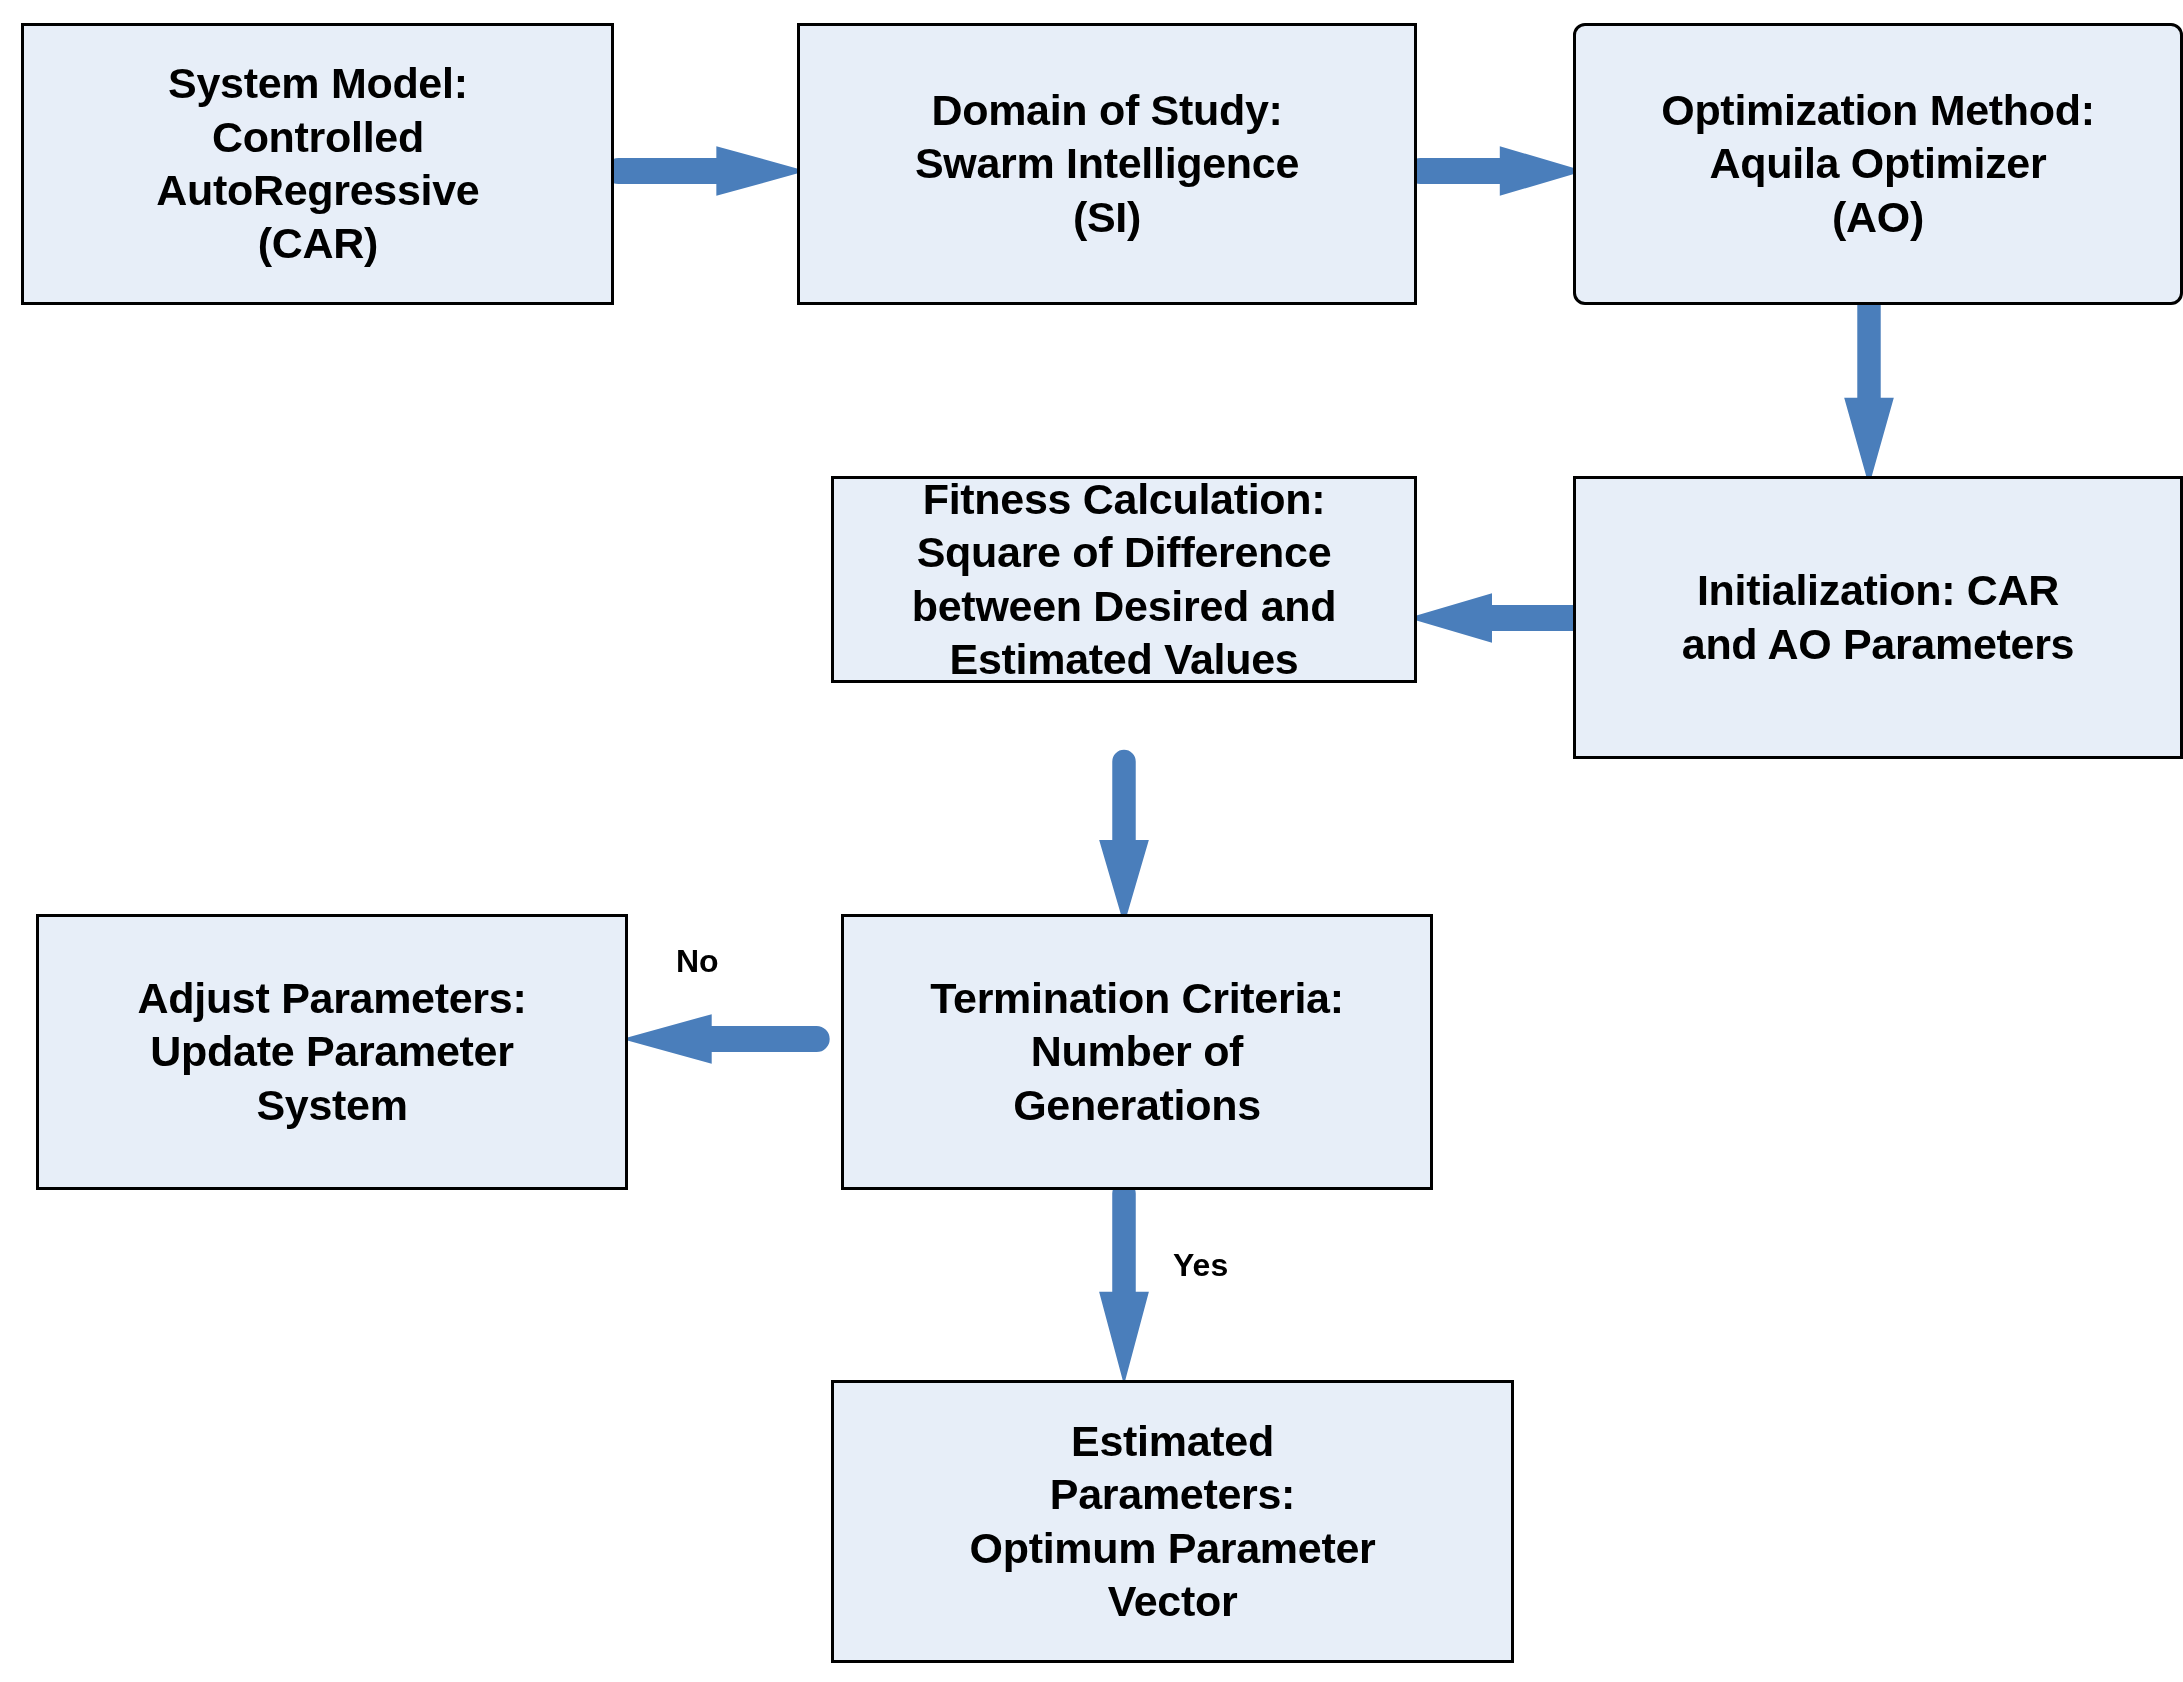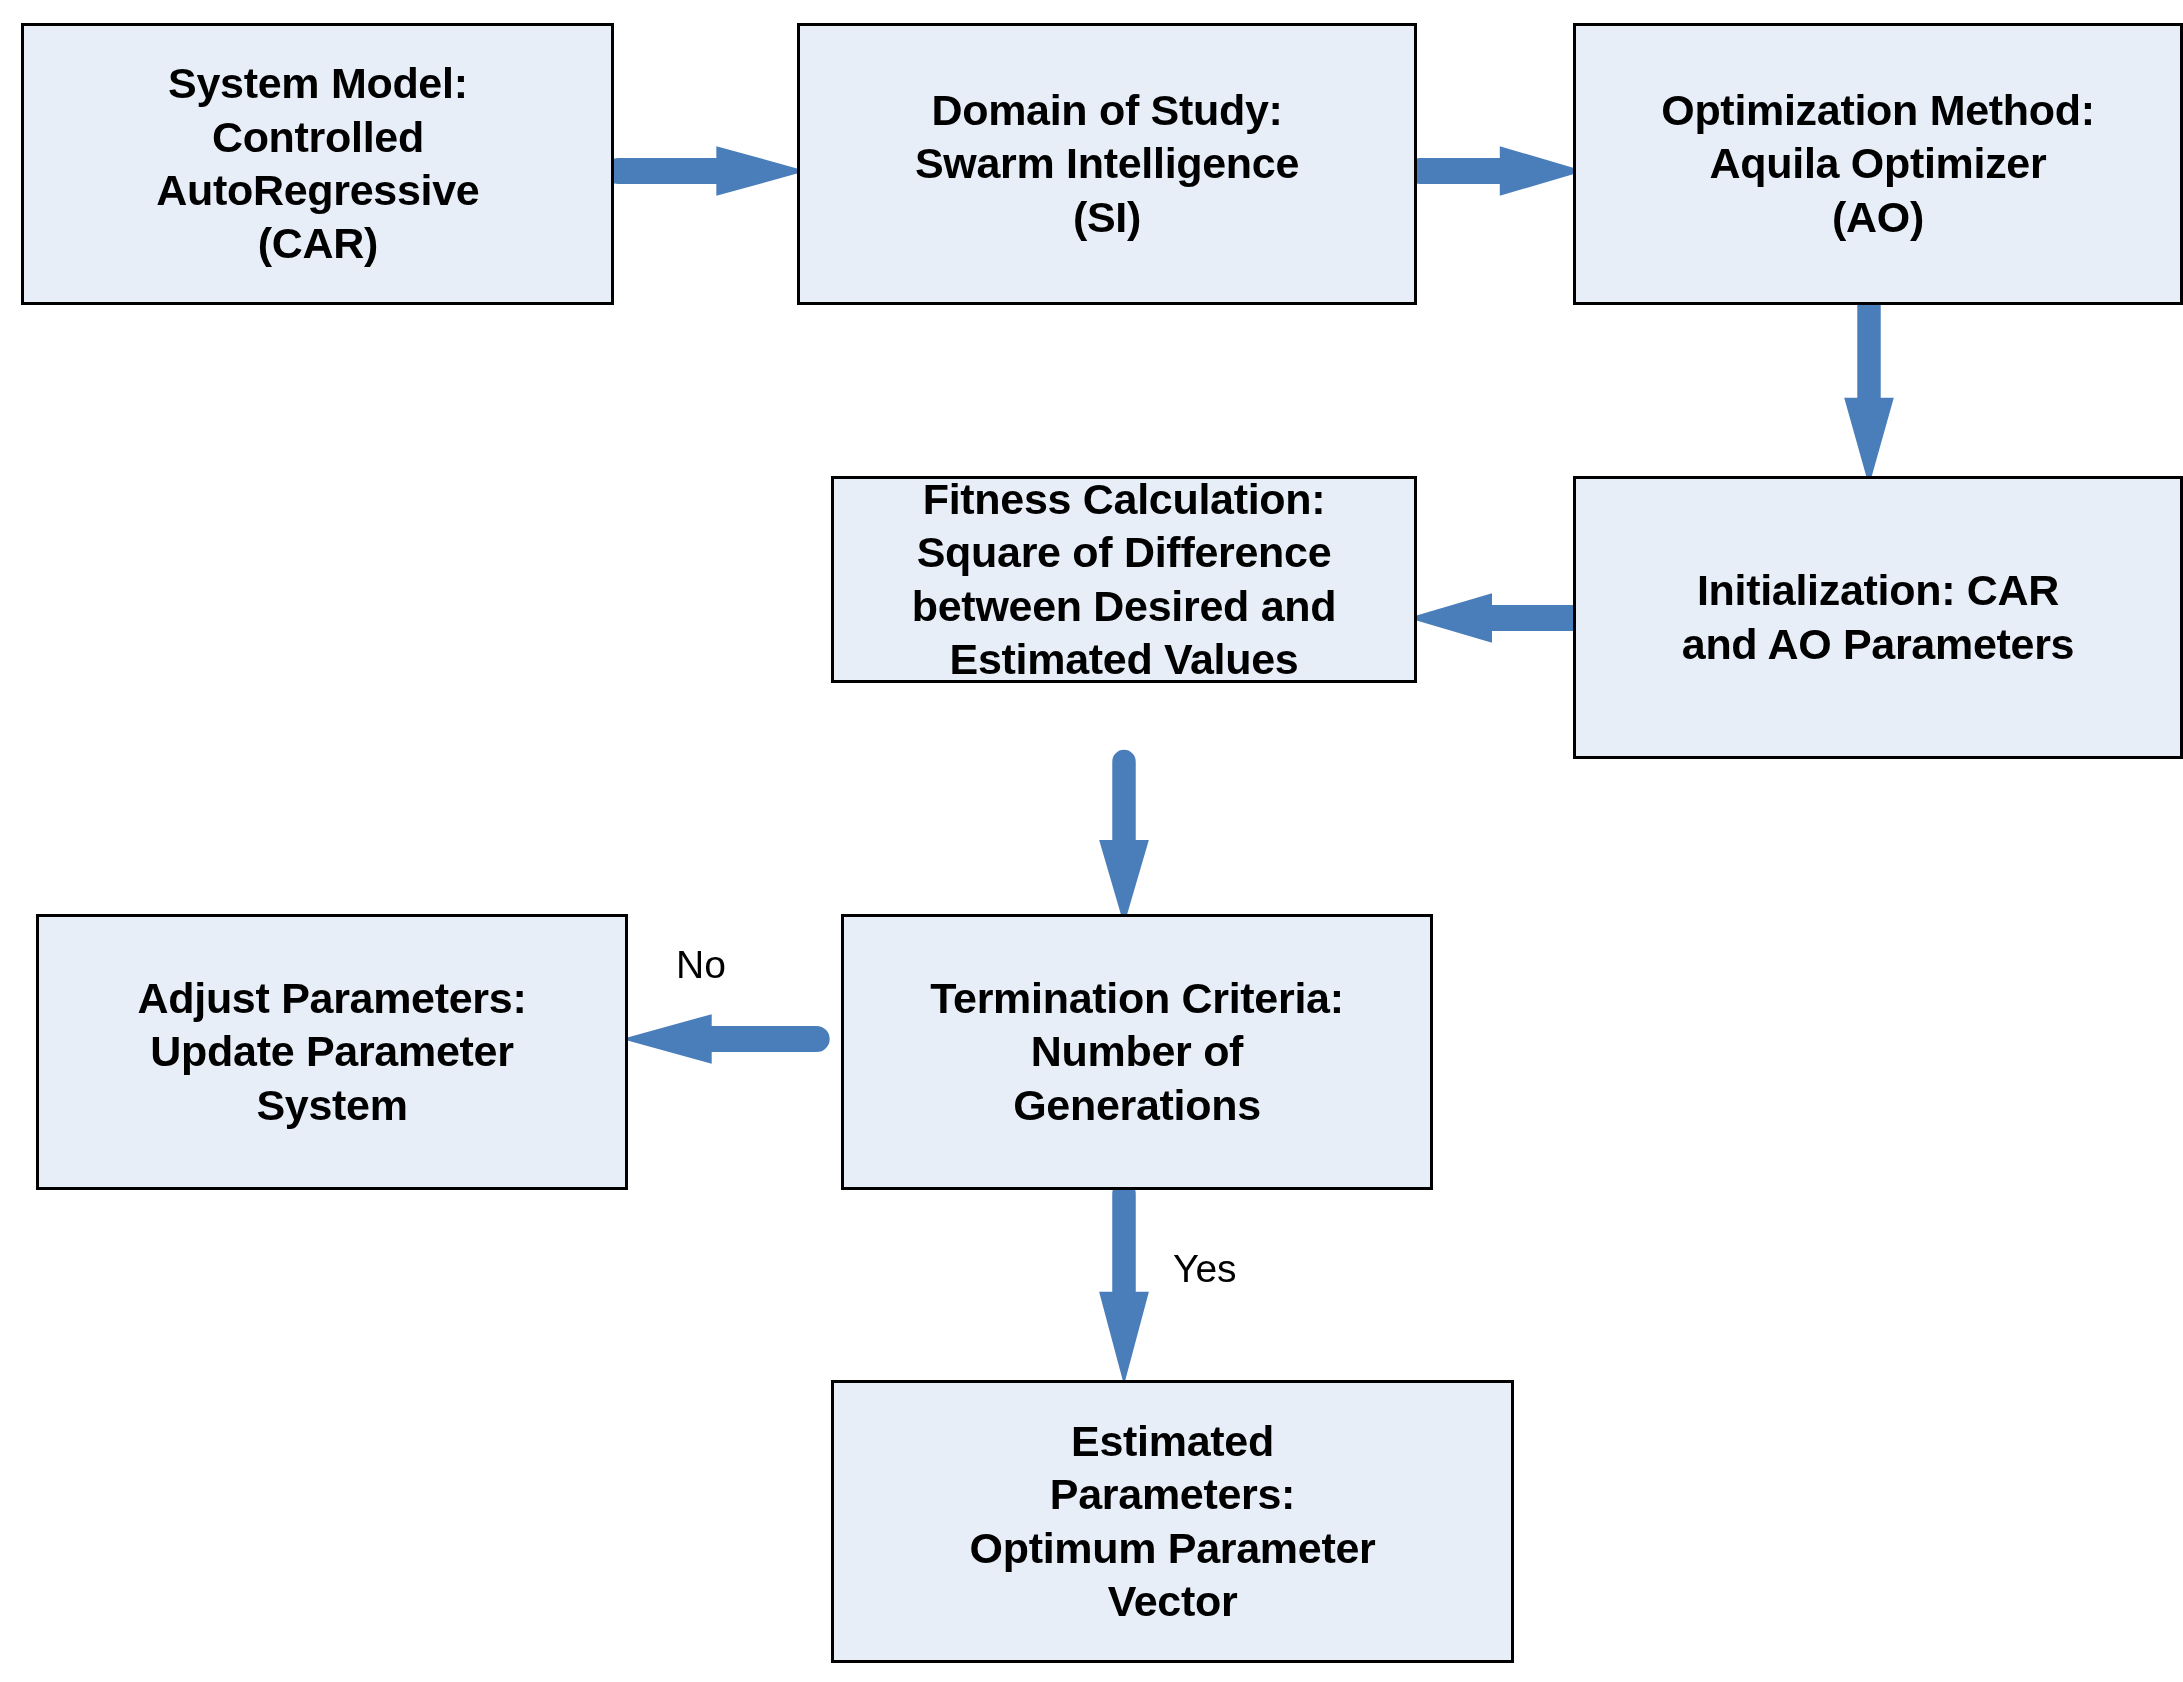--- a/index.html
+++ b/index.html
@@ -29,22 +29,22 @@
     font-weight: bold;
     font-size: 43px;
     line-height: 1.24;
     padding: 4.1px 9.7px;
     white-space: pre-line;
     letter-spacing: -0.3px;
   }
   .edge-label {
     position: absolute;
     color: #000000;
-    font-weight: normal;
-    font-size: 39px;
+    font-weight: bold;
+    font-size: 32px;
     line-height: 1;
     white-space: nowrap;
   }
   .arrow {
     position: absolute;
     overflow: visible;
   }
   .arrow svg { display: block; overflow: visible; }
 </style>
 </head>
@@ -105,21 +105,21 @@
 
   <div class="node" style="left:797px; top:23px; width:620px; height:282px;">Domain of Study:
 Swarm Intelligence
 (SI)</div>
 
   <div class="node" style="left:21.4px; top:23px; width:593px; height:282px;">System Model:
 Controlled
 AutoRegressive
 (CAR)</div>
 
-  <div class="node" style="left:1573px; top:23px; width:610px; height:282px;">Optimization Method:
+  <div class="node" style="left:1573px; top:23px; width:610px; height:282px;border-radius:12px;">Optimization Method:
 Aquila Optimizer
 (AO)</div>
 
   <div class="node" style="left:1573px; top:476px; width:610px; height:283px;">Initialization: CAR
 and AO Parameters</div>
 
   <div class="node" style="left:831px; top:476px; width:586px; height:207px;">Fitness Calculation:
 Square of Difference
 between Desired and
 Estimated Values</div>

